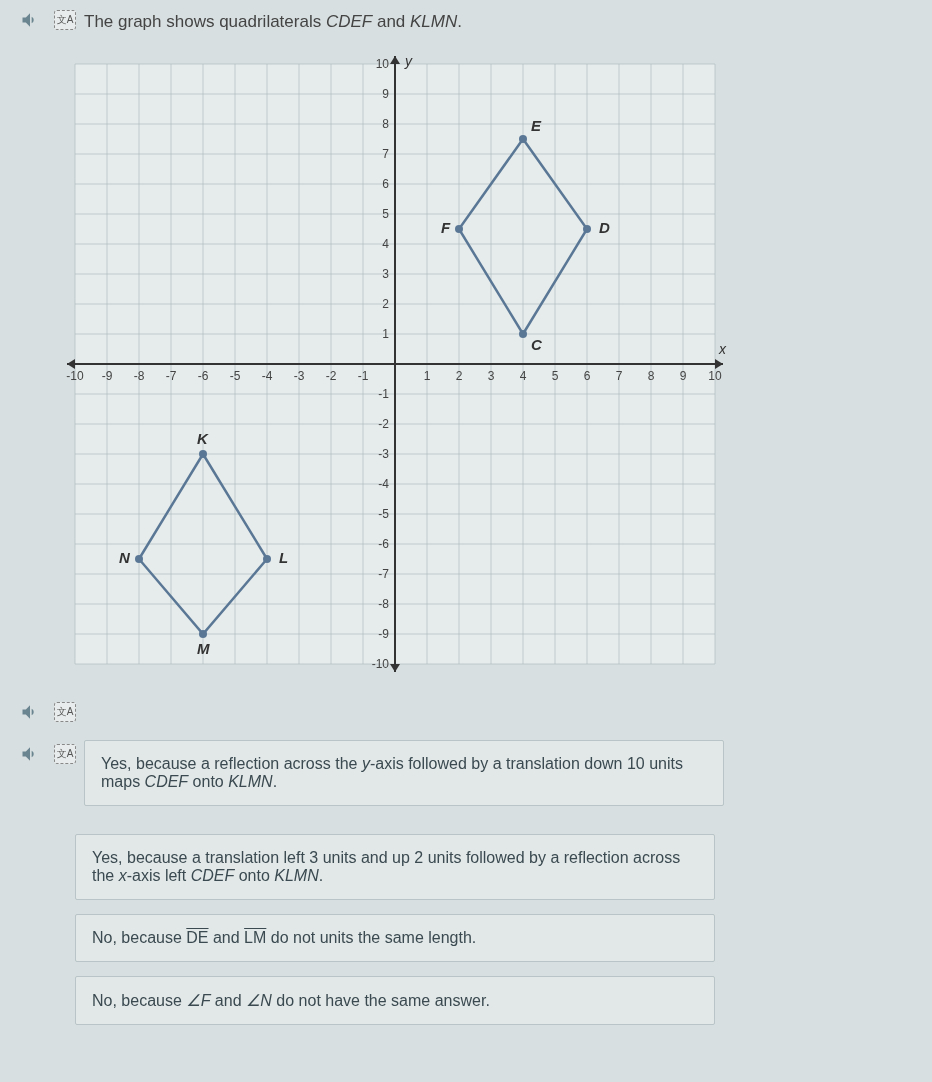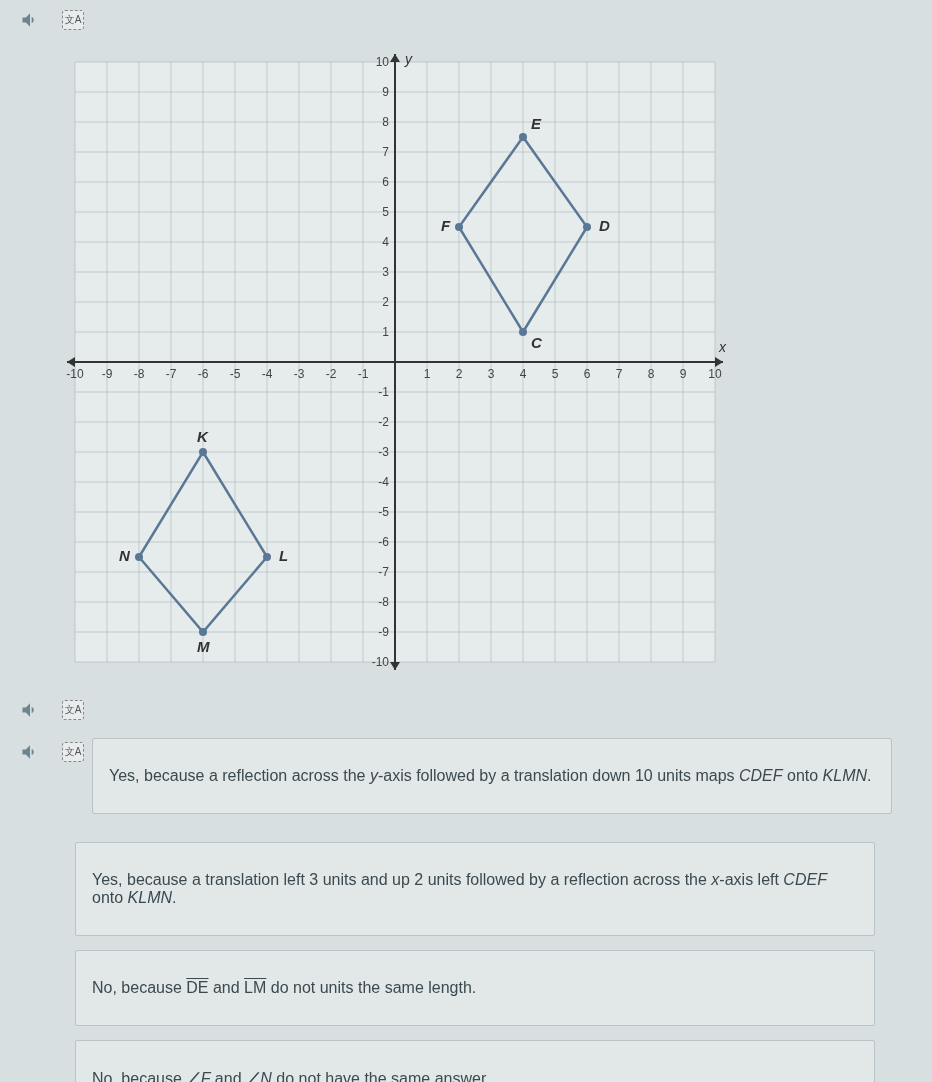--- a/index.html
+++ b/index.html
@@ -11,21 +11,21 @@
     color: #333;
   }
   .row {
     display: flex;
     align-items: flex-start;
     gap: 8px;
     margin-bottom: 12px;
   }
   .icon-group {
     display: flex;
-    gap: 22px;
+    gap: 14px;
     align-items: flex-end;
     flex-shrink: 0;
   }
   .speaker {
     width: 20px;
     height: 20px;
     color: #6b8590;
   }
   .translate {
     width: 22px;
@@ -46,23 +46,23 @@
   }
   .italic { font-style: italic; }
   .graph-container {
     margin: 10px 0 18px 35px;
     width: 680px;
     height: 640px;
   }
   .answer-box {
     border: 1px solid #b8c4c7;
     background: #e2e7e7;
-    padding: 28px 16px;
+    padding: 14px 16px;
     margin: 0 0 14px 55px;
-    width: 800px;
+    width: 640px;
     font-size: 16px;
     color: #3a4a50;
     border-radius: 2px;
   }
   .answer-row {
     display: flex;
     align-items: flex-start;
     gap: 8px;
     margin-bottom: 14px;
   }
@@ -80,20 +80,23 @@
 <body>
 
 <div class="row">
   <div class="icon-group">
     <span class="speaker">
       <svg viewBox="0 0 24 24" fill="currentColor">
           <path d="M3 9v6h4l5 5V4L7 9H3zm13.5 3a4.5 4.5 0 0 0-2.5-4v8a4.5 4.5 0 0 0 2.5-4z"></path>
         </svg>
     </span>
     <span class="translate">文A</span>
+  </div>
+  <div class="prompt-text">
+    <span>The graph shows quadrilaterals </span><span class="italic">CDEF</span><span> and </span><span class="italic">KLMN</span><span>.</span>
   </div>
 </div>
 
 <div class="graph-container">
   <svg id="graph-svg" viewBox="0 0 680 640" width="680" height="640">
       <rect x="20" y="20" width="640" height="600" fill="#e6ebeb" stroke="none"></rect>
       <line x1="20" y1="620" x2="20" y2="20" stroke="#a8b5b8" stroke-width="0.6"></line>
       <line x1="52" y1="620" x2="52" y2="20" stroke="#a8b5b8" stroke-width="0.6"></line>
       <line x1="84" y1="620" x2="84" y2="20" stroke="#a8b5b8" stroke-width="0.6"></line>
       <line x1="116" y1="620" x2="116" y2="20" stroke="#a8b5b8" stroke-width="0.6"></line>

